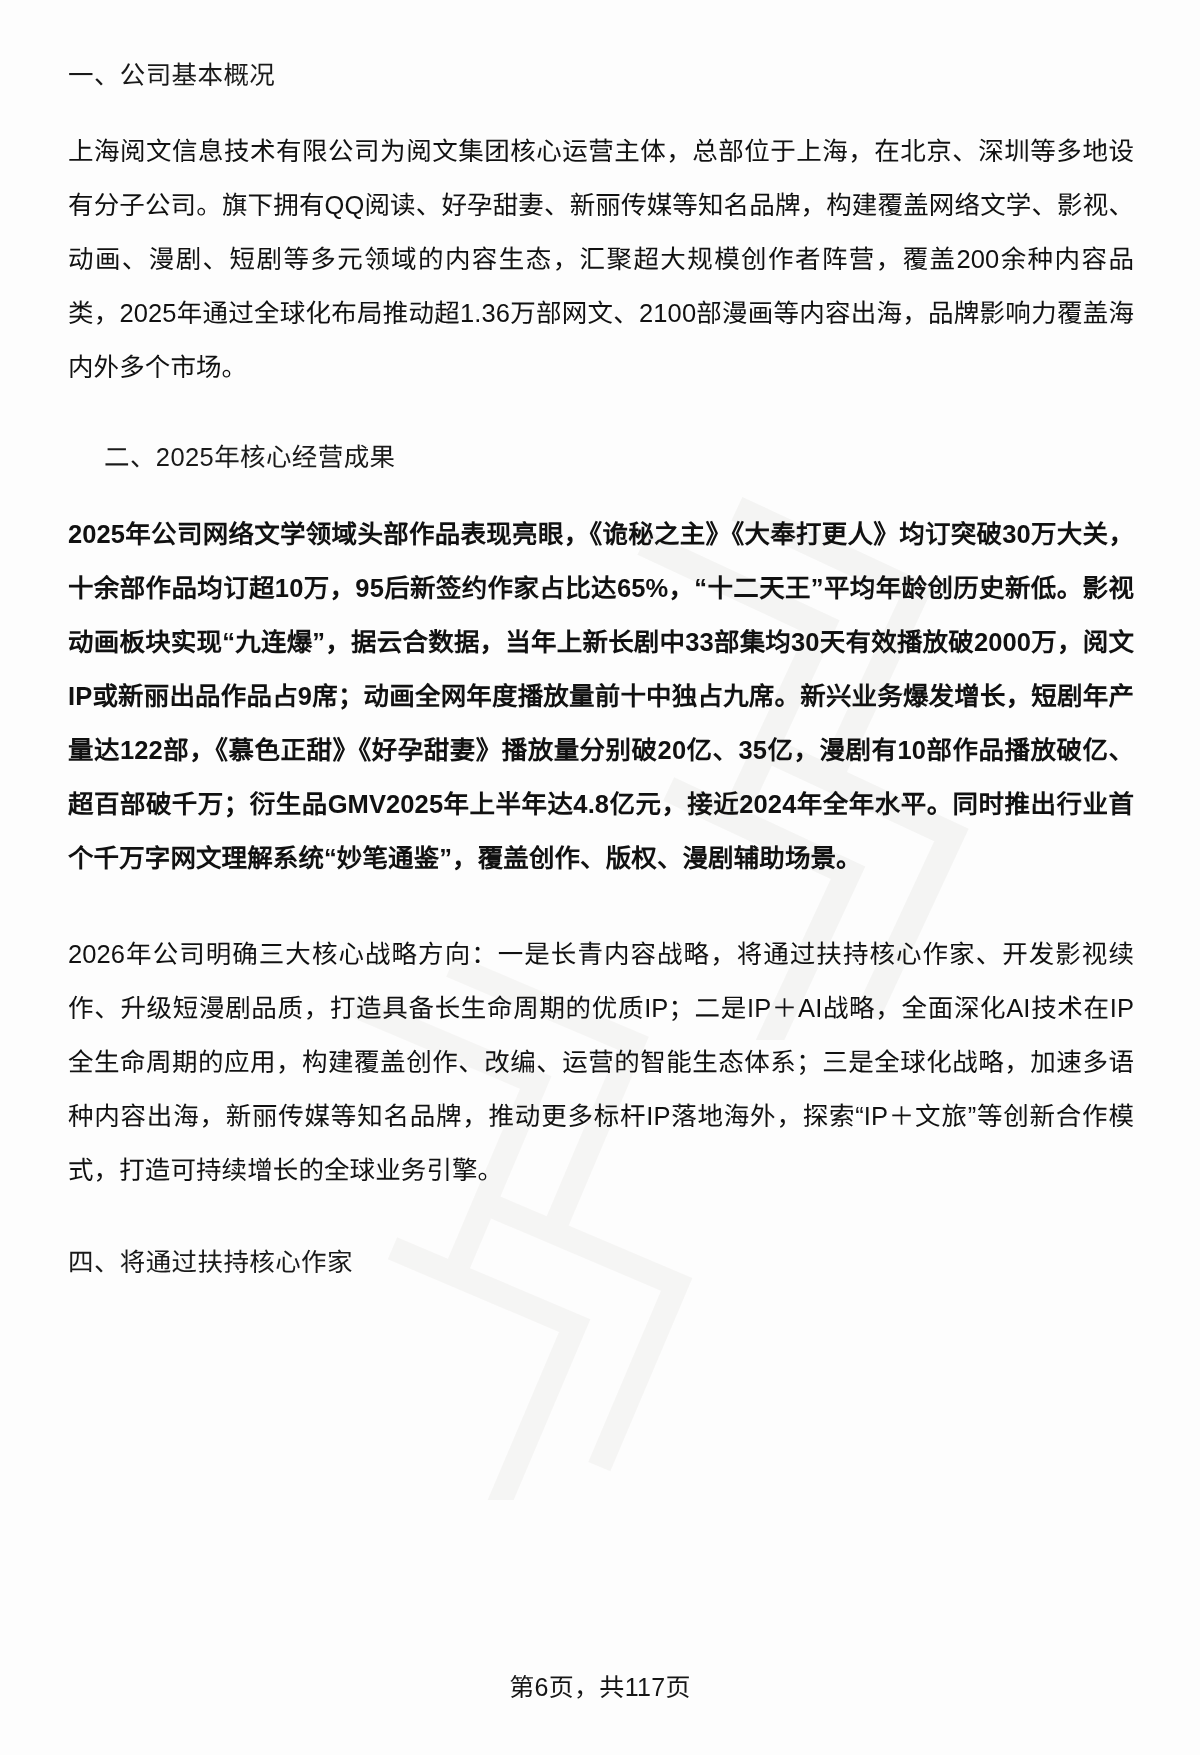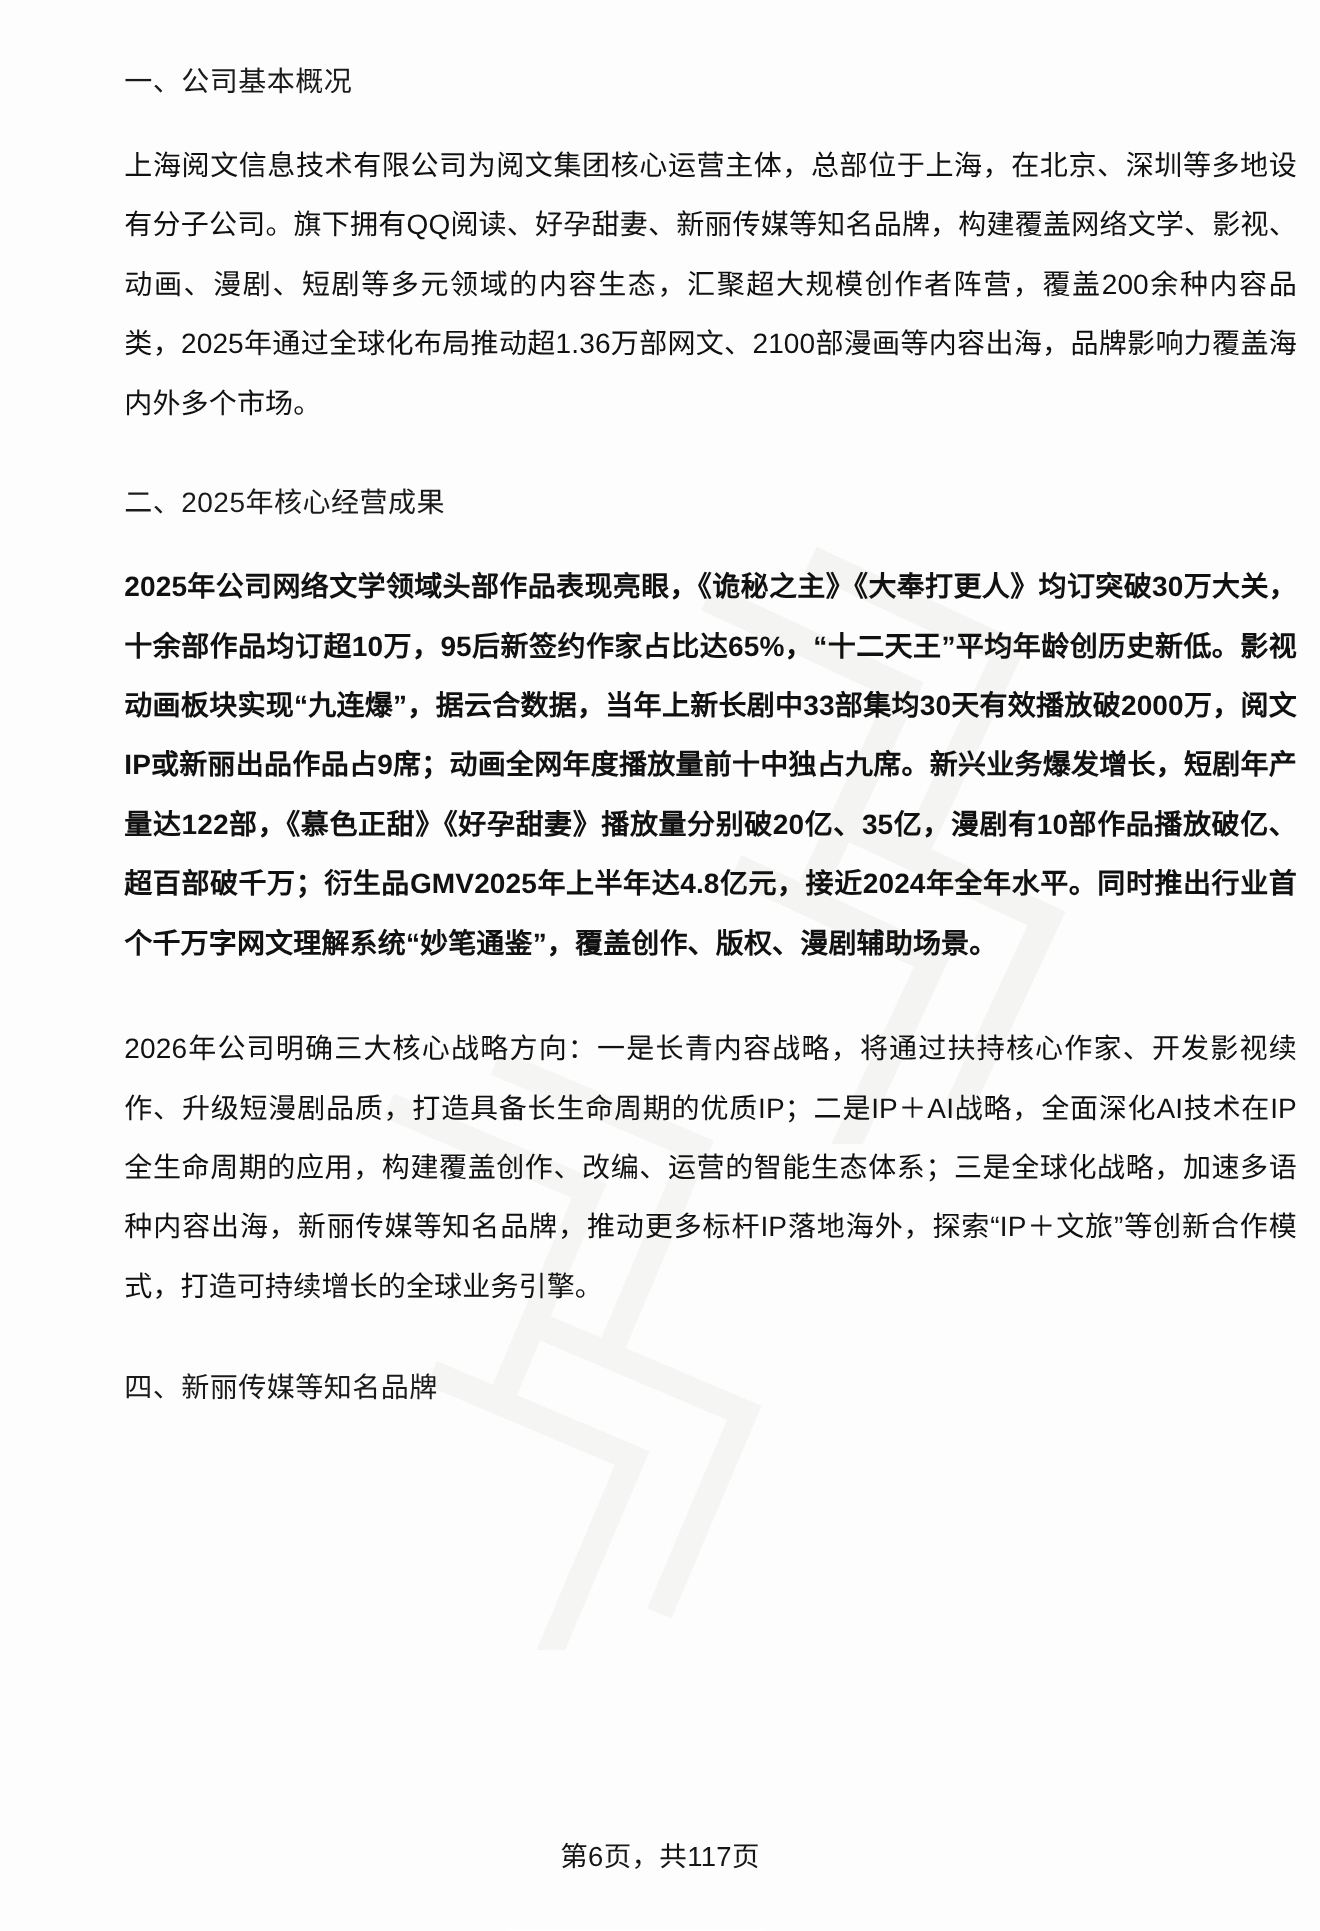--- a/index.html
+++ b/index.html
@@ -15,21 +15,20 @@
   }
 
   .page {
     position: relative;
     width: 1200px;
     height: 1755px;
     margin: 0 auto;
     background: #fdfdfd;
     overflow: hidden;
     box-sizing: border-box;
-    padding-left: 45px;
   }
 
   
   .watermark-layer {
     position: absolute;
     left: 0;
     top: 0;
     width: 1200px;
     height: 1755px;
     pointer-events: none;
@@ -69,21 +68,21 @@
     text-align: justify;
     text-justify: inter-character;
     letter-spacing: 0.1px;
     text-align-last: left;
   }
 
   .gap-after-para   { margin-bottom: 44px; }
   .gap-after-para-2 { margin-bottom: 42px; font-weight: bold; }
   .gap-after-para-3 { margin-bottom: 46px; }
 
-  .heading-2 { margin-top: 4px; }
+  .heading-2 { margin-top: 4px; margin-left: 36px; }
 
   
   .page-footer {
     position: absolute;
     left: 0;
     bottom: 52px;
     width: 1200px;
     text-align: center;
     z-index: 3;
   }
@@ -121,21 +120,21 @@
   <div class="content">
 
     <h2 class="section-heading">一、公司基本概况</h2>
     <p class="body-paragraph gap-after-para">上海阅文信息技术有限公司为阅文集团核心运营主体，总部位于上海，在北京、深圳等多地设有分子公司。旗下拥有QQ阅读、好孕甜妻、新丽传媒等知名品牌，构建覆盖网络文学、影视、动画、漫剧、短剧等多元领域的内容生态，汇聚超大规模创作者阵营，覆盖200余种内容品类，2025年通过全球化布局推动超1.36万部网文、2100部漫画等内容出海，品牌影响力覆盖海内外多个市场。</p>
 
     <h2 class="section-heading heading-2">二、2025年核心经营成果</h2>
     <p class="body-paragraph gap-after-para-2">2025年公司网络文学领域头部作品表现亮眼，《诡秘之主》《大奉打更人》均订突破30万大关，十余部作品均订超10万，95后新签约作家占比达65%，“十二天王”平均年龄创历史新低。影视动画板块实现“九连爆”，据云合数据，当年上新长剧中33部集均30天有效播放破2000万，阅文IP或新丽出品作品占9席；动画全网年度播放量前十中独占九席。新兴业务爆发增长，短剧年产量达122部，《慕色正甜》《好孕甜妻》播放量分别破20亿、35亿，漫剧有10部作品播放破亿、超百部破千万；衍生品GMV2025年上半年达4.8亿元，接近2024年全年水平。同时推出行业首个千万字网文理解系统“妙笔通鉴”，覆盖创作、版权、漫剧辅助场景。</p>
 
     <p class="body-paragraph gap-after-para-3">2026年公司明确三大核心战略方向：一是长青内容战略，将通过扶持核心作家、开发影视续作、升级短漫剧品质，打造具备长生命周期的优质IP；二是IP＋AI战略，全面深化AI技术在IP全生命周期的应用，构建覆盖创作、改编、运营的智能生态体系；三是全球化战略，加速多语种内容出海，新丽传媒等知名品牌，推动更多标杆IP落地海外，探索“IP＋文旅”等创新合作模式，打造可持续增长的全球业务引擎。</p>
 
-    <h2 class="section-heading">四、新丽传媒等知名品牌</h2>
+    <h2 class="section-heading">四、将通过扶持核心作家</h2>
 
   </div>
 
   <div class="page-footer">
     <span class="footer-text">第6页，共117页</span>
   </div>
 
 </div>
 
 </body></html>

